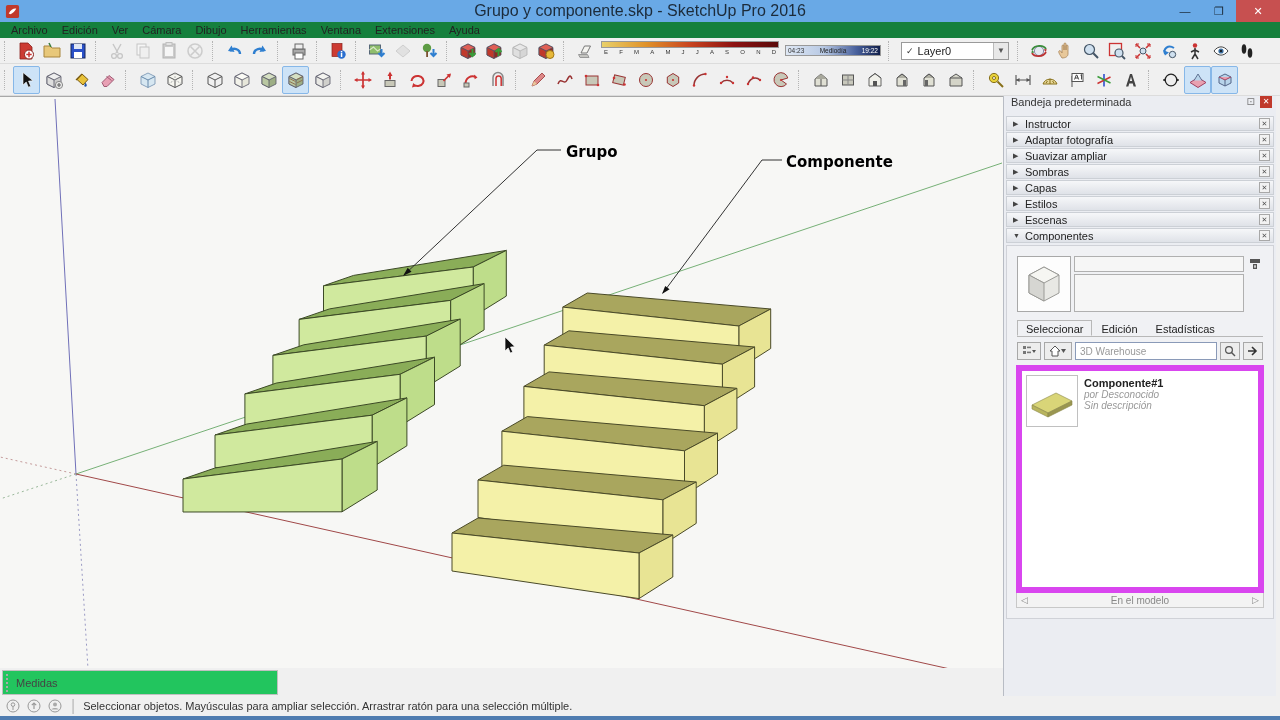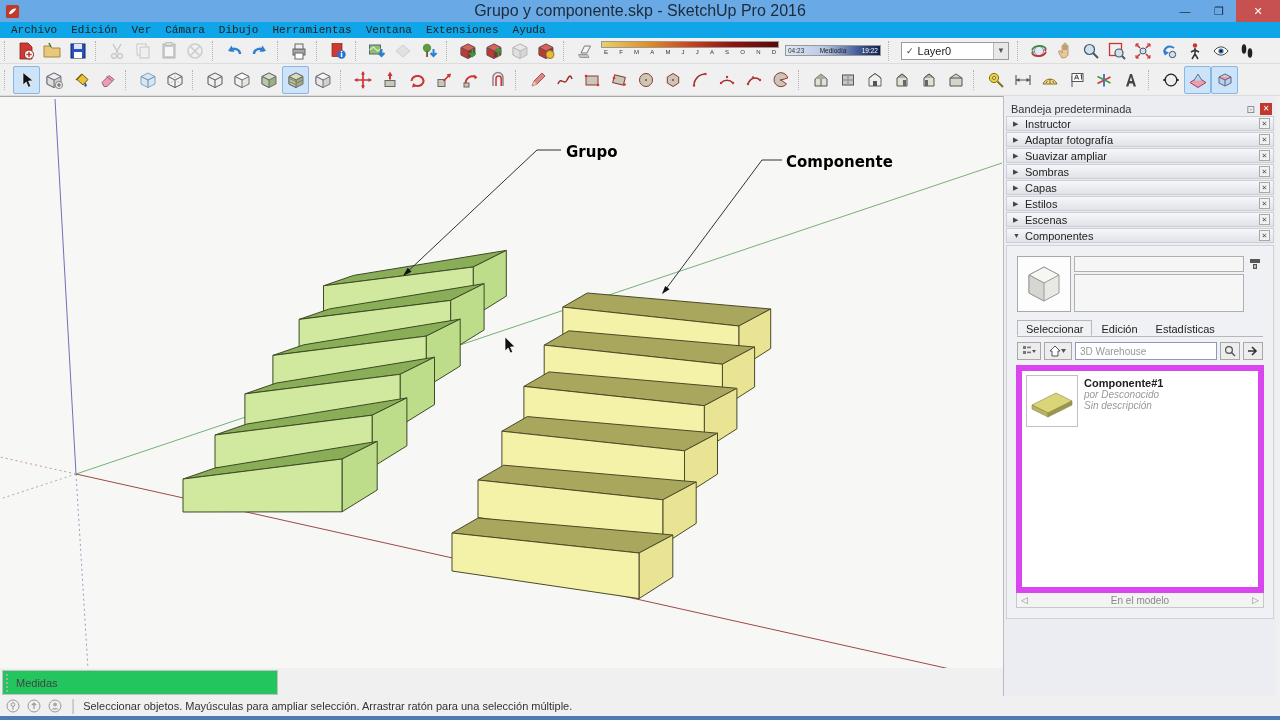--- a/index.html
+++ b/index.html
@@ -9,21 +9,21 @@
 
   
   .titlebar { position:absolute; left:0; top:0; width:1280px; height:22px; background:#69a9e6; display:flex; align-items:center; }
   .applogo { width:15px; height:15px; margin-left:5px; }
   .title-text { position:absolute; left:0; right:0; text-align:center; font-size:16px; color:#1c2b3a; }
   .winbtns { position:absolute; right:0; top:0; height:22px; display:flex; }
   .wbtn { width:34px; height:22px; display:flex; align-items:center; justify-content:center; font-size:11px; color:#1c2b3a; }
   .wbtn.close { width:44px; background:#c75050; color:#fff; font-weight:bold; }
 
   
-  .menubar { position:absolute; left:0; top:22px; width:1280px; height:16px; background:#0ea5e9; display:flex; align-items:center; padding-left:4px;font-family:Liberation Mono, monospace; }
+  .menubar { position:absolute; left:0; top:22px; width:1280px; height:16px; background:#15803d; display:flex; align-items:center; padding-left:4px; }
   .menu-item { font-size:11px; color:#222; padding:1px 7px; }
 
   
   .tbar { position:absolute; left:0; width:1280px; background:#f0f0f0; display:flex; align-items:center; border-bottom:1px solid #dcdcdc; }
   #tb1 { top:38px; height:26px; }
   #tb2 { top:64px; height:32px; }
   .tbtn { width:26px; height:24px; border:1px solid transparent; border-radius:2px; display:flex; align-items:center; justify-content:center; flex:0 0 auto; }
   #tb2 .tbtn { width:27px; height:28px; }
   .tbtn svg { width:20px; height:20px; }
   .tbtn.active { background:#cde3f7; border-color:#86b7e8; }
@@ -38,21 +38,21 @@
   .layer-widget { width:108px; height:18px; background:#fff; border:1px solid #9a9a9a; display:flex; align-items:center; font-size:11px; color:#222; margin:0 4px; flex:0 0 auto; }
   .layer-widget .chk { color:#333; font-size:9px; padding:0 4px; }
   .layer-widget .dd { margin-left:auto; width:15px; height:16px; background:#e8e8e8; border-left:1px solid #bbb; text-align:center; font-size:8px; color:#555; line-height:16px; }
 
   
   .viewport { position:absolute; left:0; top:96px; width:1003px; height:572px; background:#f7f7f5; border-top:1px solid #a8a8a8; }
   .viewport svg { position:absolute; inset:0; }
 
   
   .tray { position:absolute; left:1003px; top:96px; width:273px; height:600px; background:#ebedf2; border-left:1px solid #b8bcc4; }
-  .tray-title { height:19px; display:flex; align-items:flex-end; font-size:11px; color:#333; padding:0 4px 0 7px; }
+  .tray-title { height:19px; display:flex; align-items:flex-start; font-size:11px; color:#333; padding:0 4px 0 7px; }
   .tray-title .sp { flex:1; }
   .pin { color:#777; font-size:10px; margin-right:5px; }
   .redx { width:12px; height:12px; background:#c0392b; color:#fff; font-size:8px; font-weight:bold; text-align:center; line-height:12px; }
   .secbar { height:15px; margin:1px 2px 1px 2px; background:linear-gradient(#f6f7f9,#dfe2e8); border:1px solid #ccd0d6; display:flex; align-items:center; font-size:11px; color:#222; padding:0 3px 0 6px; }
   .secbar .arr { font-size:7px; color:#444; width:12px; }
   .secbar .sp { flex:1; }
   .xbtn { width:11px; height:11px; border:1px solid #a8a8a8; background:#f2f2f2; color:#555; font-size:7px; line-height:9px; text-align:center; }
 
   .cpanel { margin:2px 2px 0 2px; background:#f0f1f4; border:1px solid #d0d2d8; padding:10px; font-size:11px; }
   .cprev-row { display:flex; }

